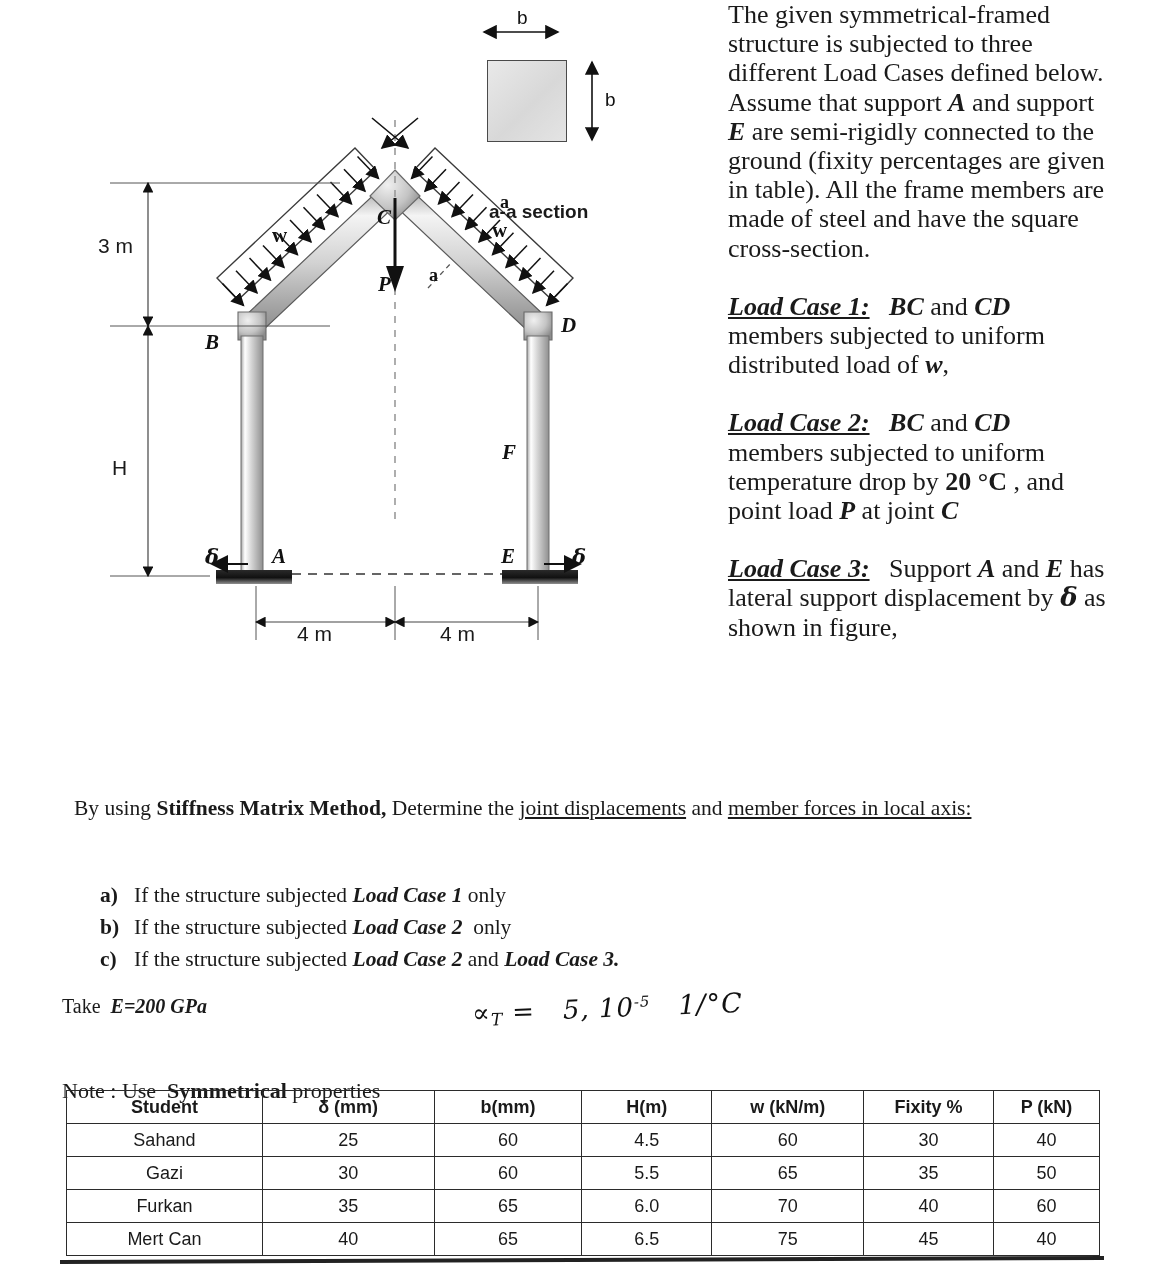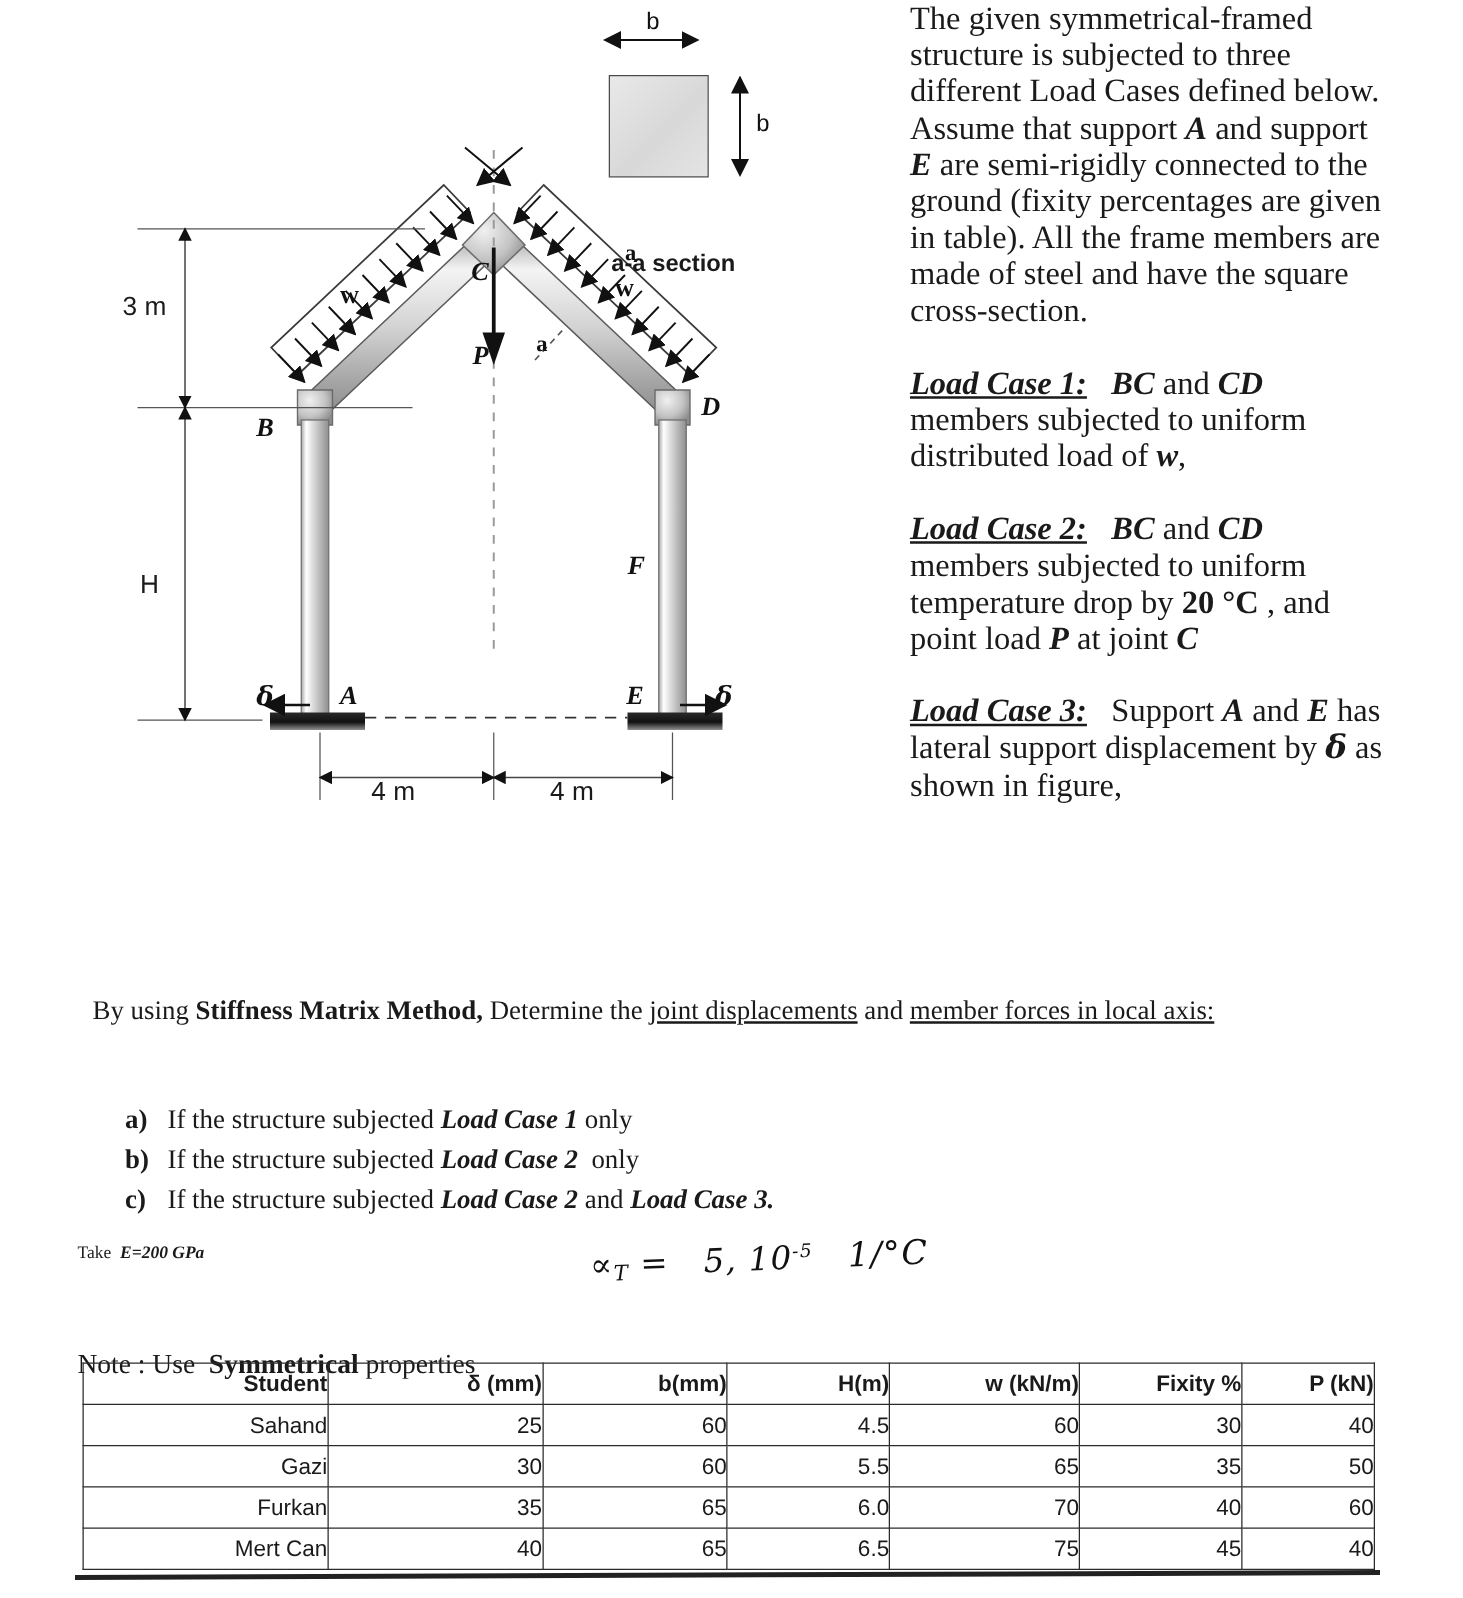--- a/index.html
+++ b/index.html
@@ -66,21 +66,21 @@
     font-size: 21.5px;
     line-height: 30px;
   }
   .qrow { display: flex; margin-bottom: 2px; }
   .qmark { width: 34px; font-weight: bold; flex: 0 0 34px; }
   .qtext { flex: 1 1 auto; }
 
   .take-line {
     position: absolute;
     left: 62px; top: 995px;
-    font-size: 14px;
+    font-size: 20px;
     text-align: center;
   }
   .note-line {
     position: absolute;
     left: 62px; top: 1078px;
     font-size: 22px;
   }
 
   
   .handwriting {
@@ -102,22 +102,22 @@
   .data-table {
     position: absolute;
     left: 66px; top: 1090px;
     width: 1034px;
     border-collapse: collapse;
     font-family: "Liberation Sans", sans-serif;
     font-size: 18px;
   }
   .data-table th, .data-table td {
     border: 1.5px solid #2b2b2b;
-    text-align: right;
-    padding: 4px 0;
+    text-align: center;
+    padding: 4px 18px;
     height: 24px;
   }
   .data-table th { font-weight: bold; }
   .data-table td { font-weight: normal; }
   .col-student { width: 196px; }
   .col-d { width: 172px; }
   .col-b { width: 148px; }
   .col-h { width: 130px; }
   .col-w { width: 152px; }
   .col-f { width: 130px; }

